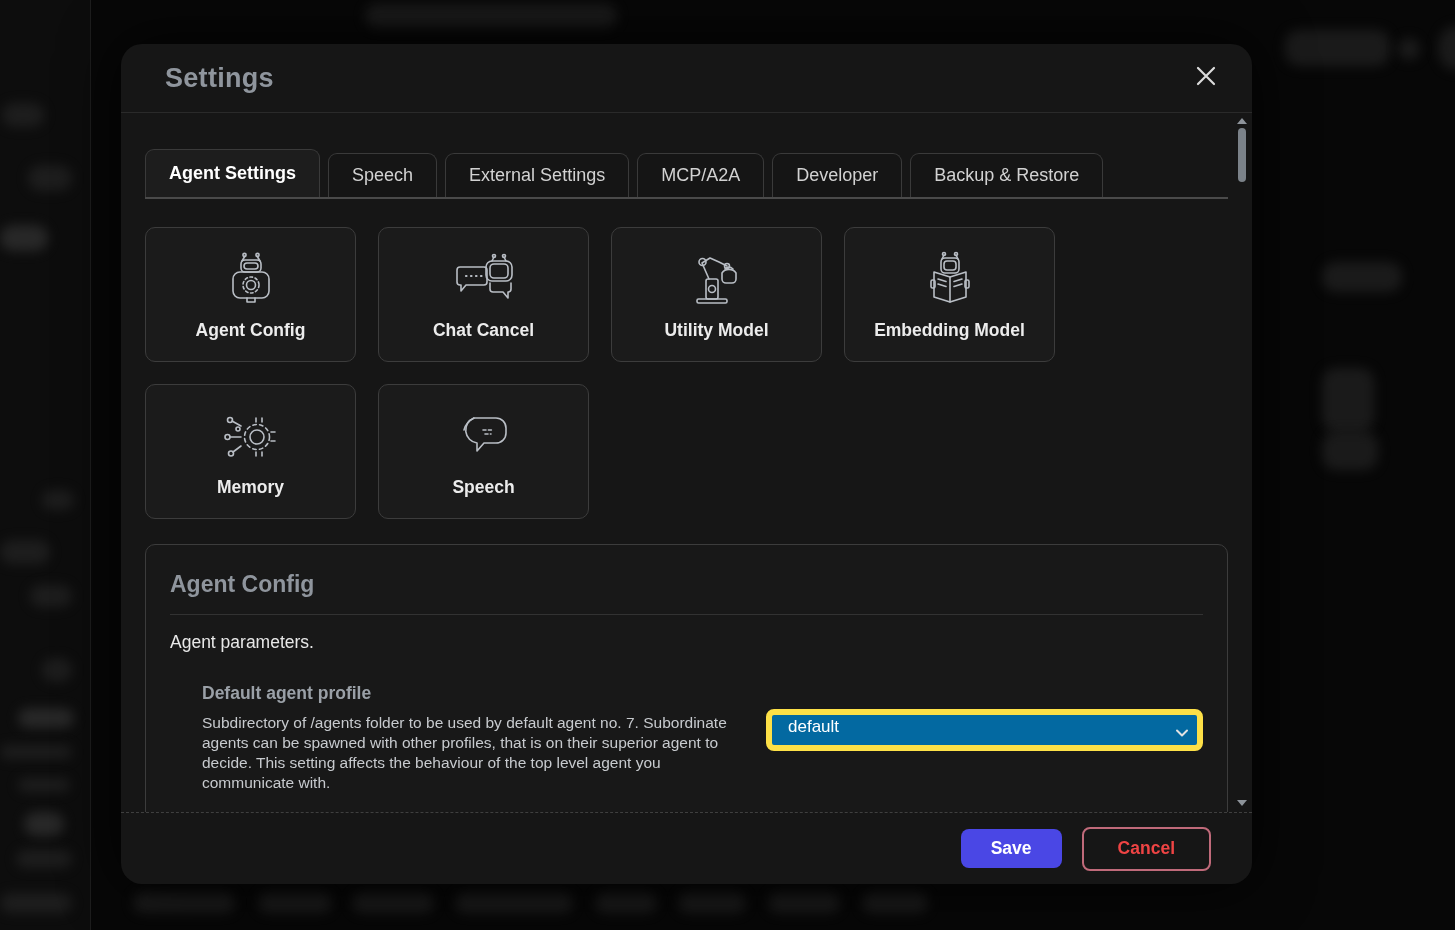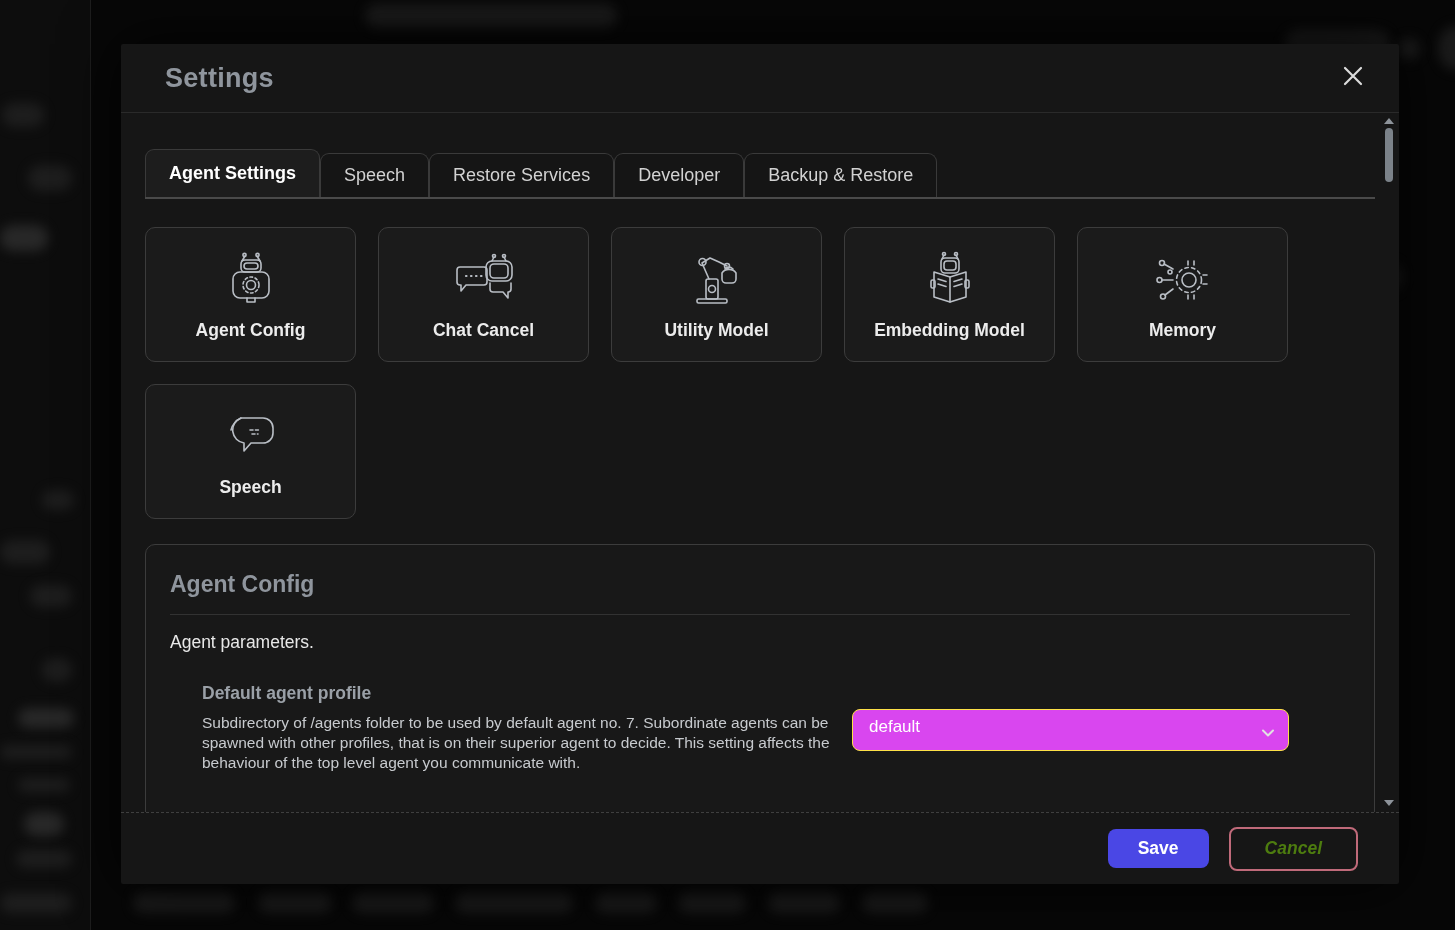--- a/index.html
+++ b/index.html
@@ -19,42 +19,42 @@
   }
   .blob {
     position:absolute; background:#2b2b2b; border-radius:14px;
     filter:blur(6px); opacity:.55;
   }
   .blob.bright { background:#3a3a3a; opacity:.6; }
   .blob.round { border-radius:50%; }
 
   
   .modal {
-    position:absolute; left:121px; top:44px; width:1278px; height:840px;
-    background:#161616; border-radius:2px;
+    position:absolute; left:121px; top:44px; width:1131px; height:840px;
+    background:#161616; border-radius:21px;
     box-shadow:0 0 60px rgba(0,0,0,.85);
   }
   .modal-header {
     height:69px; display:flex; align-items:center;
     padding:0 32px 0 44px; border-bottom:1px solid #2a2a2a;
   }
   .modal-title { font-size:27px; font-weight:bold; color:#8f959d; letter-spacing:.3px; }
   .close-btn {
     margin-left:auto; width:28px; height:28px; display:flex;
     align-items:center; justify-content:center; cursor:pointer;
   }
 
   .modal-body {
     position:absolute; top:70px; left:0; right:0; bottom:72px;
     padding:0 24px; overflow:hidden;
   }
 
   
   .tabbar {
-    margin-top:35px; display:flex; align-items:flex-end; gap:0;
+    margin-top:35px; display:flex; align-items:flex-end; gap:8px;
     border-bottom:2px solid #4a4a4a;
   }
   .tab {
     padding:11px 23px; font-size:18px; color:#d2d2d2;
     background:#151515; border:1px solid #3a3a3a; border-bottom:none;
     border-radius:9px 9px 0 0; cursor:pointer; white-space:nowrap;
   }
   .tab.active {
     font-weight:bold; color:#ffffff; background:#1d1d1d; padding:13px 23px;
   }
@@ -78,22 +78,22 @@
   .section-title { font-size:23px; font-weight:bold; color:#8f959d; margin:8px 0 16px; }
   .section-divider { border:none; border-top:1px solid #323232; margin:0 0 17px; }
   .section-subtitle { font-size:17.5px; color:#e8e8e8; margin-bottom:30px; }
   .field { display:flex;margin-left:32px; }
   .field-left { width:628px; }
   .field-label { font-size:17.5px; font-weight:bold; color:#9aa0a7; margin-bottom:9px; }
   .field-desc { font-size:15.5px; color:#c7cace; line-height:1.29; }
   .field-right { flex:1; padding-left:22px; padding-top:26px; }
   .select-wrap { position:relative; width:437px; }
   .profile-select {
-    width:437px; height:42px; background:#d946ef; color:#ffffff;
-    border:1px solid #fde047; border-radius:8px; font-size:17px;
+    width:437px; height:42px; background:#0369a1; color:#ffffff;
+    border:6px solid #fde047; border-radius:8px; font-size:17px;
     padding:0 40px 8px 16px; appearance:none; -webkit-appearance:none;
     font-family:"Liberation Sans", sans-serif; cursor:pointer;
   }
   .select-chevron { position:absolute; right:14px; top:15px; pointer-events:none; }
 
   
   .vscroll { position:absolute; right:2px; top:70px; bottom:74px; width:16px; }
   .sb-arrow-up {
     position:absolute; top:4px; left:3px; width:0; height:0;
     border-left:5px solid transparent; border-right:5px solid transparent;
@@ -115,23 +115,23 @@
     border-top:1px dashed #3f3f3f;
     display:flex; align-items:center; justify-content:flex-end;
     padding-right:41px; gap:20px;
   }
   .save-btn {
     min-width:101px; height:39px; background:#4a47e5; color:#ffffff;
     border:none; border-radius:8px; font-size:17.5px; font-weight:bold;
     cursor:pointer; font-family:"Liberation Sans", sans-serif; padding:0 12px;
   }
   .cancel-btn {
-    min-width:123px; height:44px; background:transparent; color:#4d7c0f;
+    min-width:123px; height:44px; background:transparent; color:#ef4444;
     border:2px solid #c06a7a; border-radius:8px; font-size:17.5px; font-weight:bold;
-    cursor:pointer; font-family:"Liberation Sans", sans-serif; padding:0 34px;font-style:italic;
+    cursor:pointer; font-family:"Liberation Sans", sans-serif; padding:0 34px;
   }
 </style>
 </head>
 <body>
 
 <div class="backdrop">
   <div class="bd-sidebar"></div>
   <div class="blob" style="left:365px;top:4px;width:252px;height:24px;"></div>
   <div class="blob" style="left:2px;top:103px;width:42px;height:24px;"></div>
   <div class="blob" style="left:28px;top:165px;width:44px;height:26px;"></div>
@@ -176,21 +176,22 @@
         </svg>
       </span>
     </div>
   </div>
 
   <div class="modal-body">
 
     <div class="tabbar">
       <div class="tab active">Agent Settings</div>
       <div class="tab">Speech</div>
-      <div class="tab">Restore Services</div>
+      <div class="tab">External Settings</div>
+      <div class="tab">MCP/A2A</div>
       <div class="tab">Developer</div>
       <div class="tab">Backup &amp; Restore</div>
     </div>
 
     <div class="cards">
 
       <div class="card">
         <div class="icon-box">
           <svg width="64" height="58" viewBox="0 0 64 58">
             <path d="M26 5 L23 10 M38 5 L41 10"></path>

